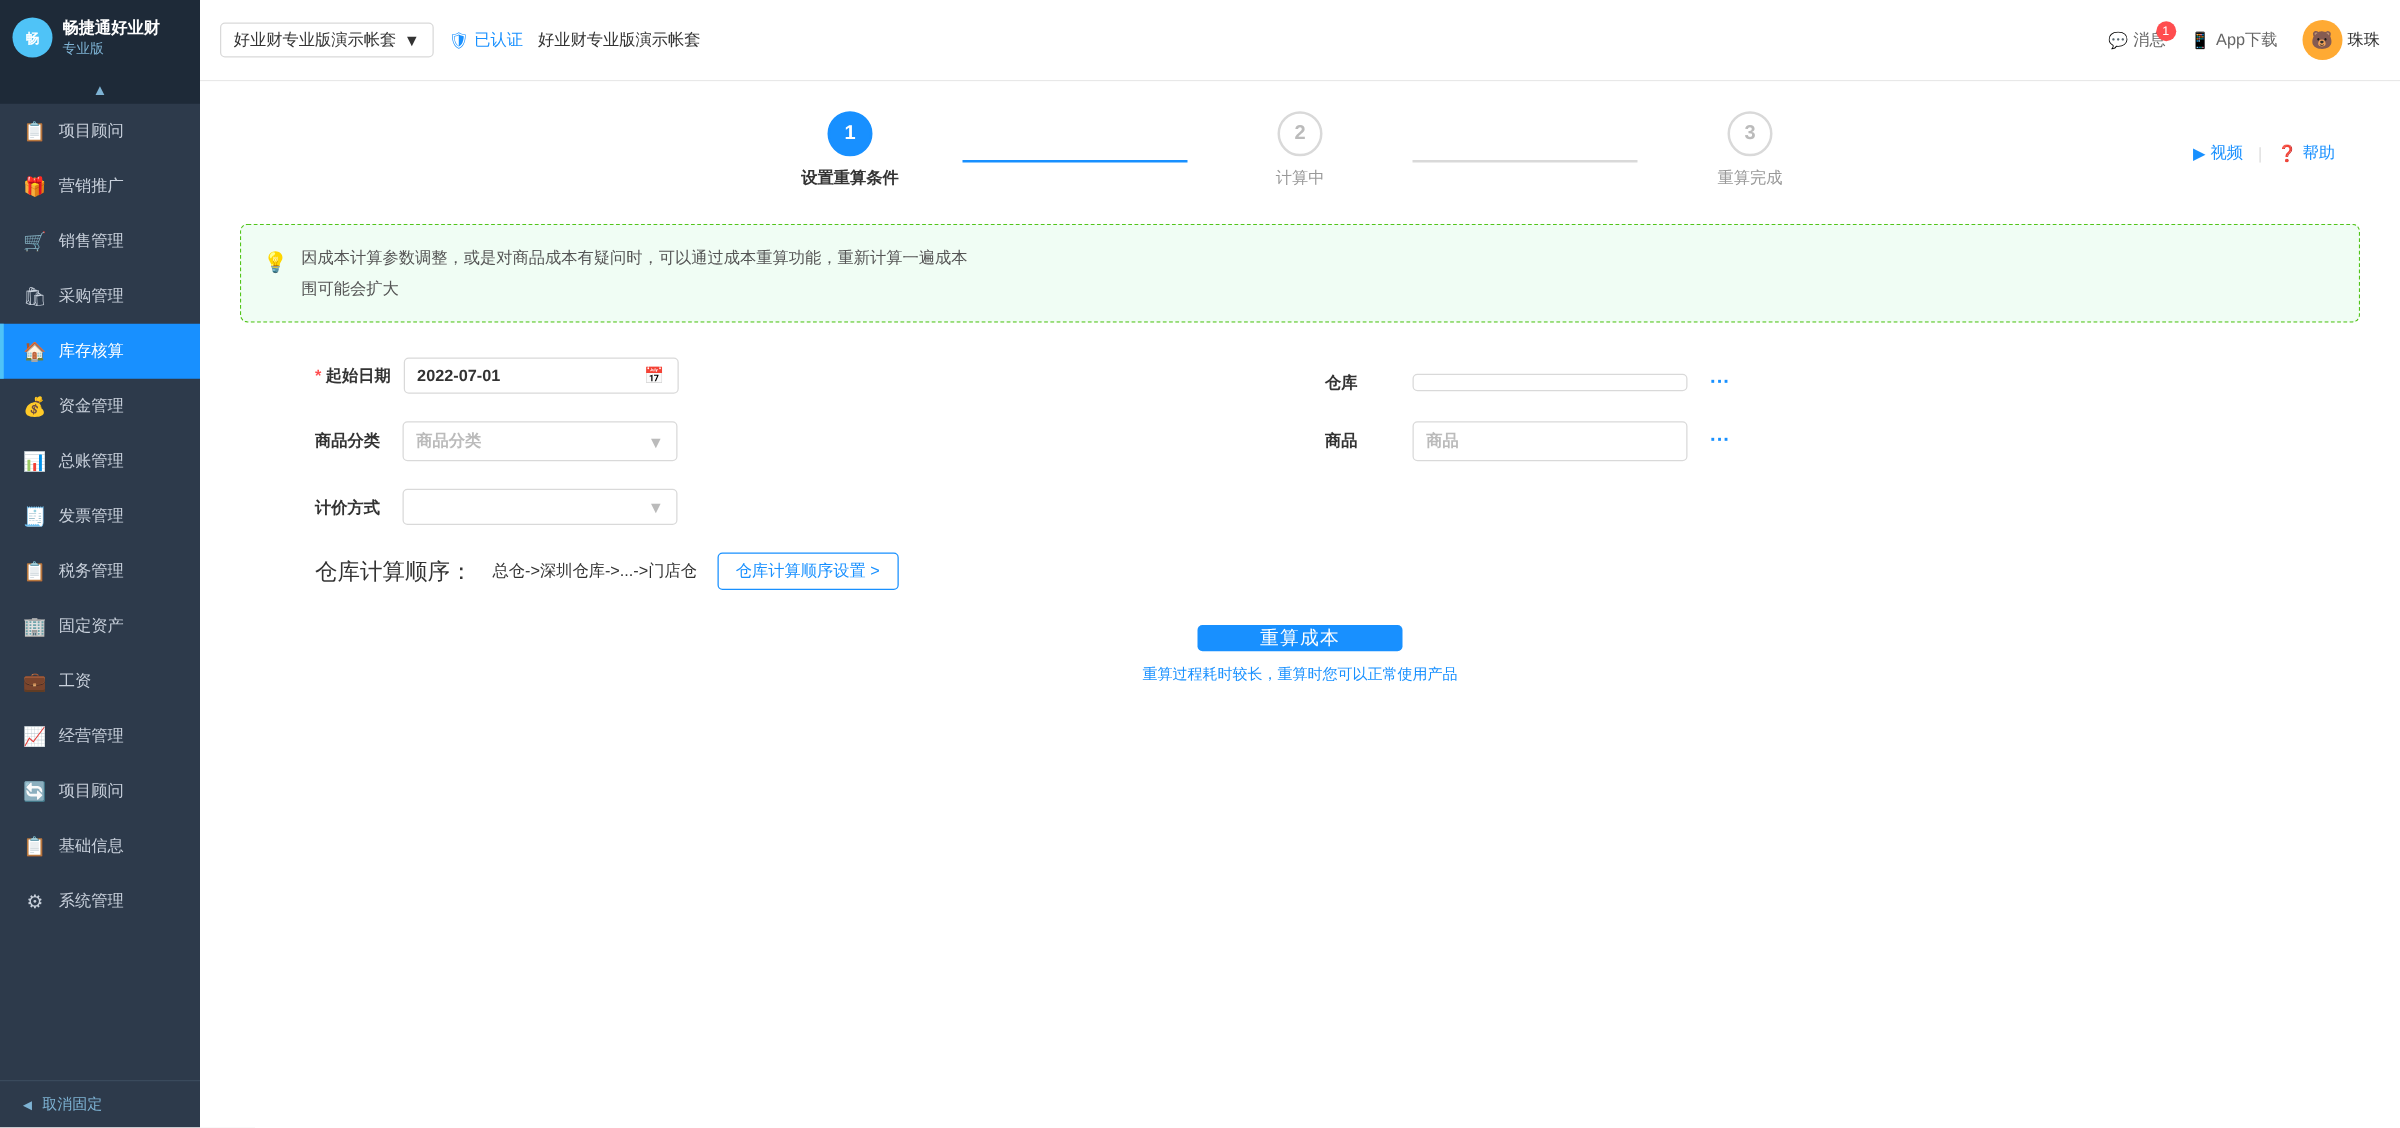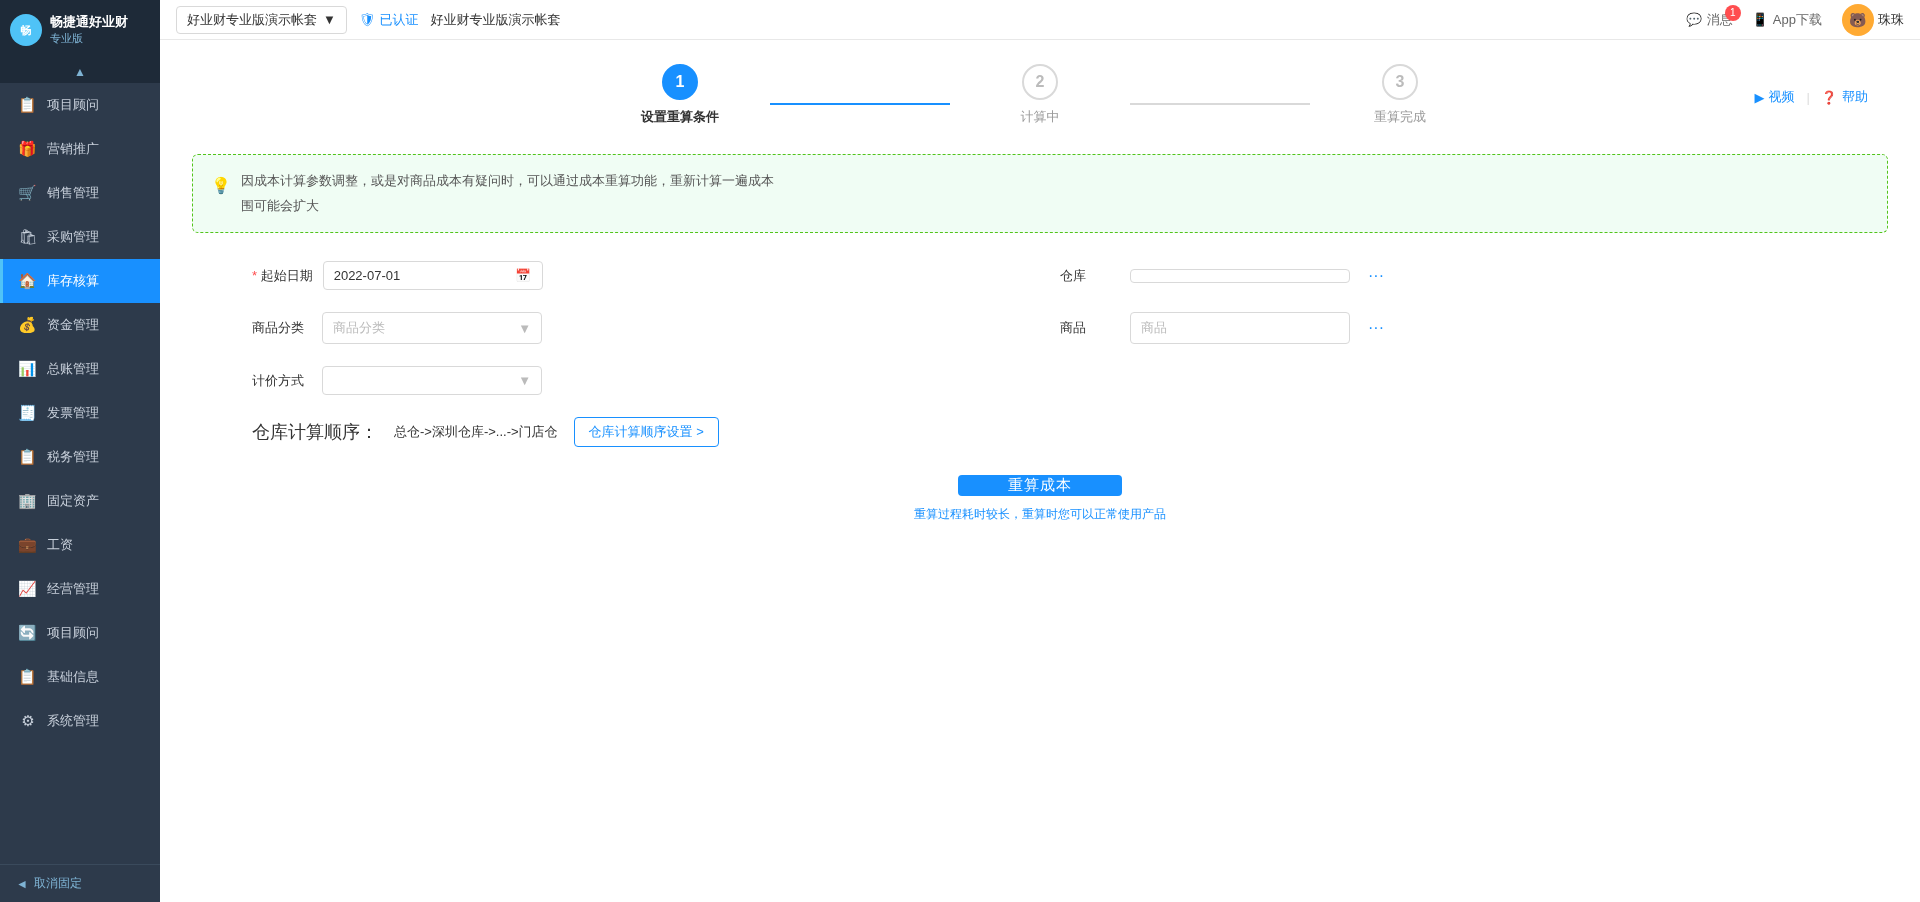--- a/index.html
+++ b/index.html
@@ -69,21 +69,21 @@
     .main {
       flex: 1;
       display: flex;
       flex-direction: column;
       background: #f0f2f5;
       overflow: hidden;
     }
 
     
     .topbar {
-      height: 40px;
+      height: 65px;
       background: white;
       display: flex;
       align-items: center;
       padding: 0 16px;
       border-bottom: 1px solid #e8e8e8;
       gap: 12px;
     }
     .topbar-account-select {
       display: flex; align-items: center; gap: 6px;
       border: 1px solid #d9d9d9; border-radius: 4px;
@@ -199,23 +199,24 @@
       line-height: 1.9;
       display: flex;
       gap: 10px;
     }
     .info-box-icon { color: #faad14; font-size: 16px; margin-top: 2px; flex-shrink: 0; }
 
     
     .form-section { padding: 0 60px; }
     .form-row {
       display: flex;
-      align-items: center;
+      align-items: flex-end;
       gap: 40px;
       margin-bottom: 22px;
+      font-weight: bold;
     }
     .form-field {
       display: flex; align-items: center; gap: 10px;
       flex: 1;
     }
     .form-label {
       font-size: 13px; color: #333;
       white-space: nowrap;
       min-width: 60px;
     }

